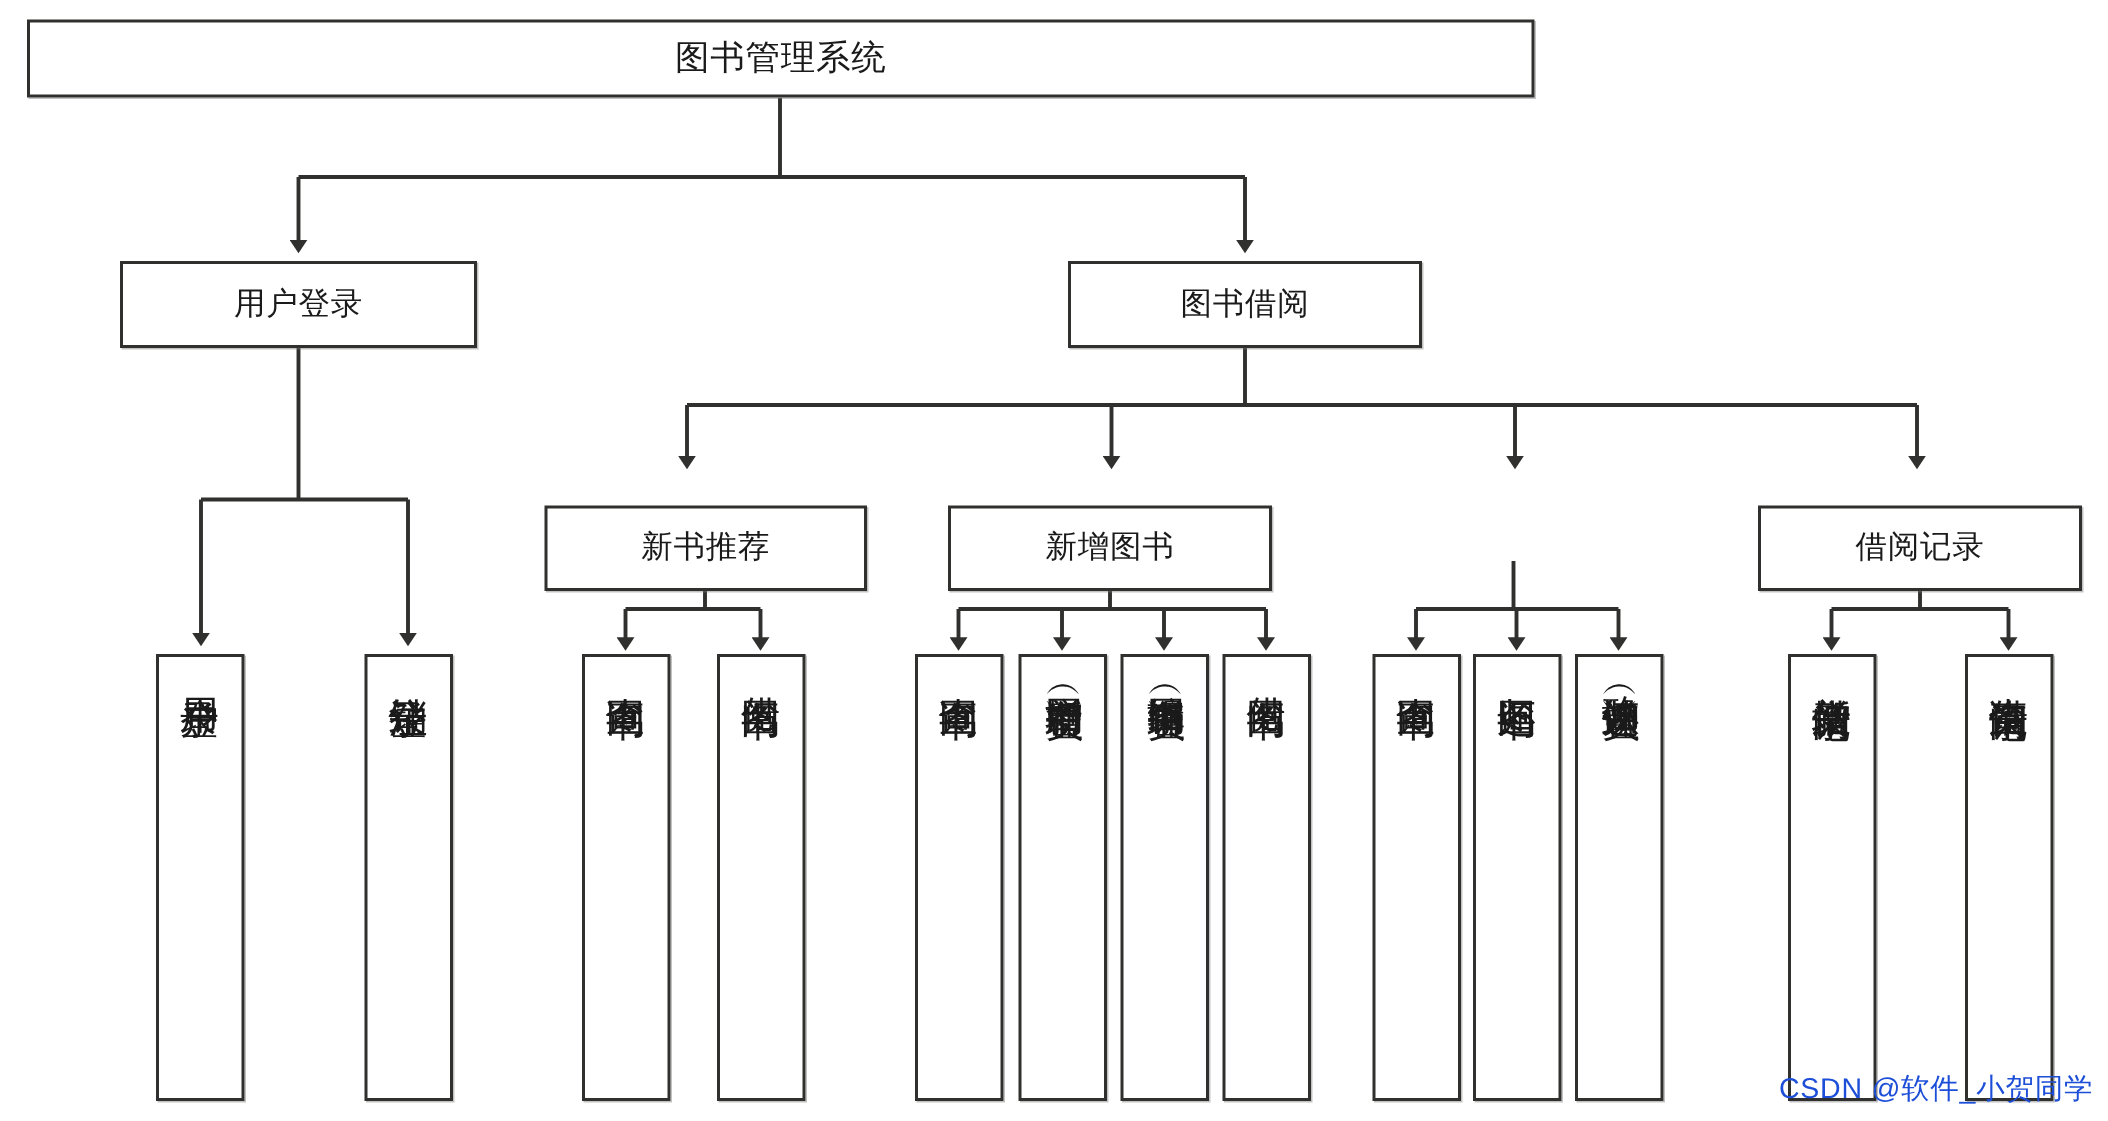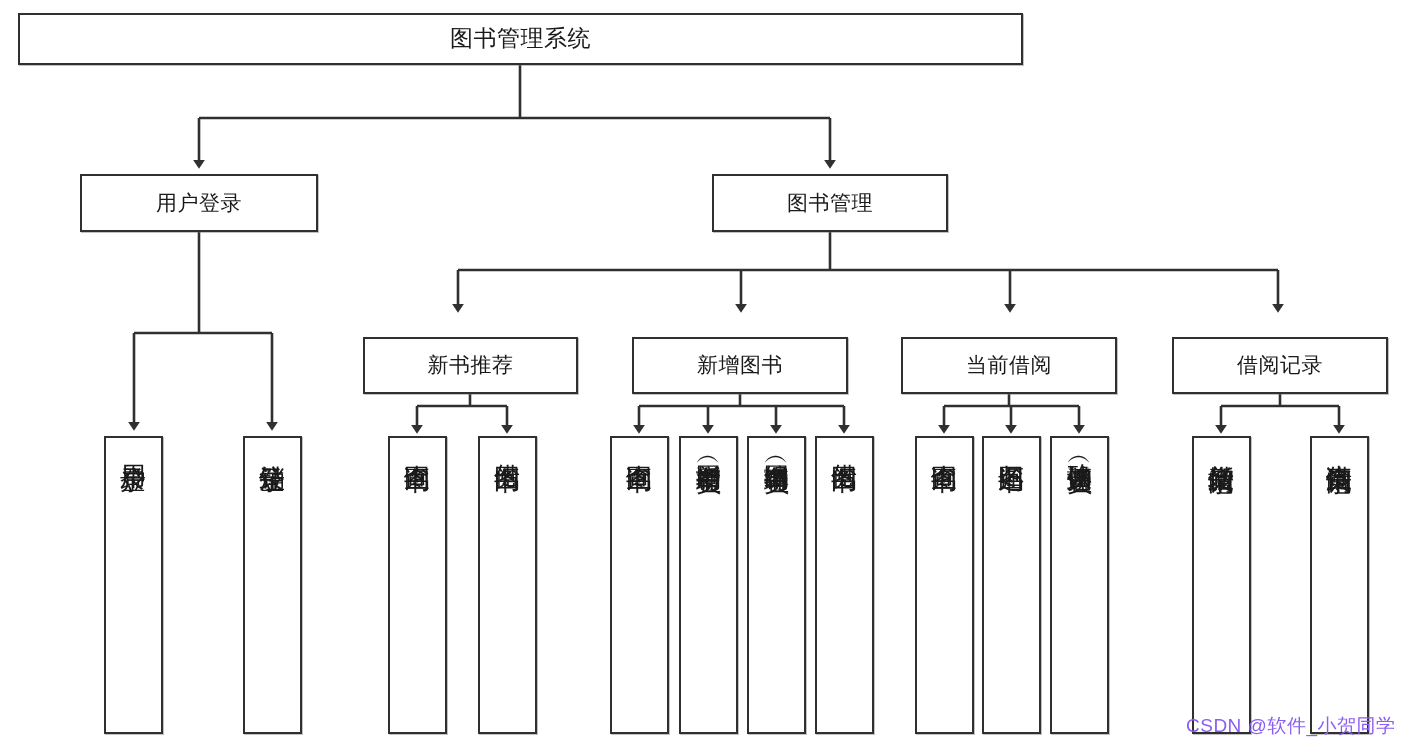--- a/index.html
+++ b/index.html
@@ -66,21 +66,21 @@
     line-height: 1.0;
     letter-spacing: 1px;
     white-space: nowrap;
   }
   .leaf.tall .node-label { font-size: 25px; }
   .watermark {
     position: absolute;
     left: 1186px;
     top: 713px;
     font-size: 19px;
-    color: #8b5cf6;
+    color: #1d4ed8;
     white-space: nowrap;
     letter-spacing: 0.5px;
   }
 </style>
 </head>
 <body>
 
 <div id="canvas">
 
   <svg class="edges" viewBox="0 0 1405 747">
@@ -134,32 +134,29 @@
   </svg>
 
   <div class="node root">
     <span class="node-label">图书管理系统</span>
   </div>
 
   <div class="node lvl2" style="left:80px; top:174px; width:238px;">
     <span class="node-label">用户登录</span>
   </div>
   <div class="node lvl2" style="left:712px; top:174px; width:236px;">
-    <span class="node-label">图书管理</span>
+    <span class="node-label">图书借阅</span>
   </div>
 
   <div class="node lvl3" style="left:363px; top:317px; width:215px;">
     <span class="node-label">新书推荐</span>
   </div>
   <div class="node lvl3" style="left:632px; top:317px; width:216px;">
     <span class="node-label">新增图书</span>
   </div>
-  <div class="node lvl3" style="left:901px; top:317px; width:216px;">
-    <span class="node-label">当前借阅</span>
-  </div>
   <div class="node lvl3" style="left:1172px; top:317px; width:216px;justify-content:center;">
     <span class="node-label">借阅记录</span>
   </div>
 
   <div class="node leaf" style="left:104px;">
     <span class="node-label">用户登录</span>
   </div>
   <div class="node leaf" style="left:243px;">
     <span class="node-label">注销登录</span>
   </div>

